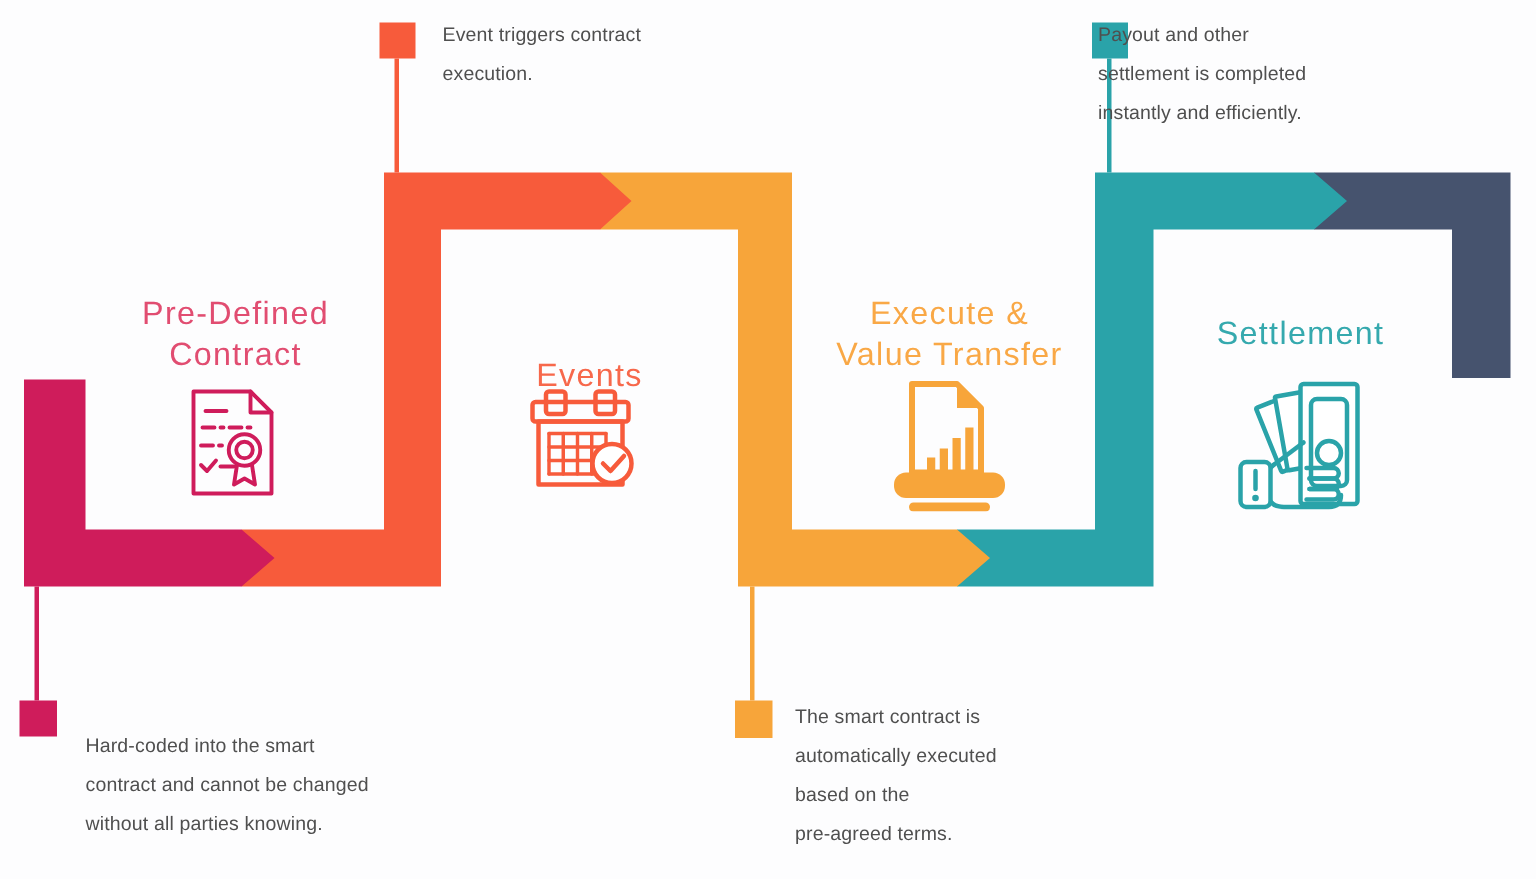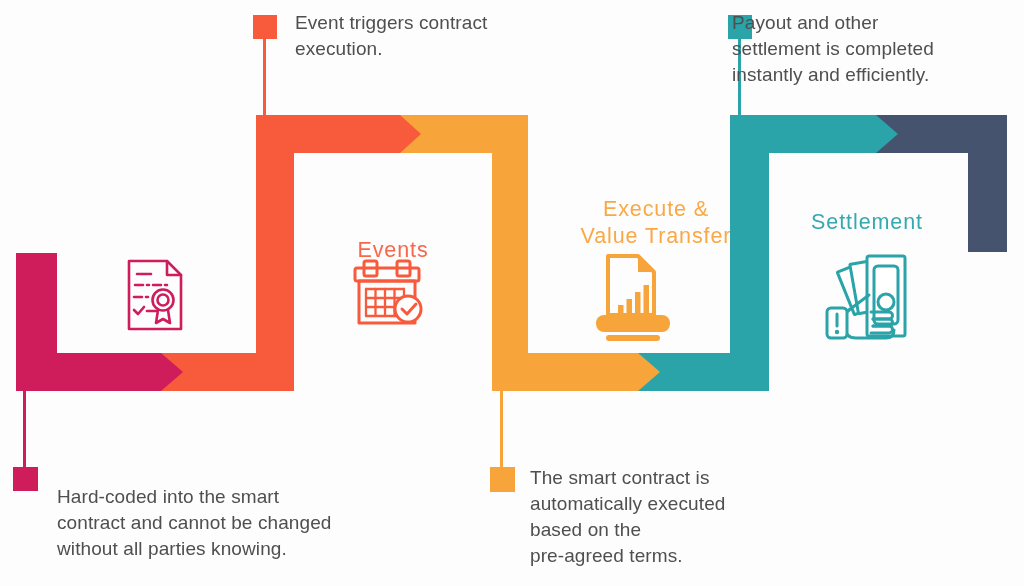--- a/index.html
+++ b/index.html
@@ -12,30 +12,30 @@
   }
   html,body{margin:0;padding:0;background:#fff;}
   .canvas{
     position:relative;width:1024px;height:586px;overflow:hidden;
     background:var(--bg);
     font-family:"Liberation Sans",sans-serif;
   }
   .abs{position:absolute;}
   .ribbon-svg{position:absolute;left:0;top:0;}
   .note{
-    font-size:19px;line-height:26px;color:var(--text_gray);
+    font-size:13px;line-height:26px;color:var(--text_gray);
     white-space:pre-line;letter-spacing:.1px;
   }
   .stage-title{
     font-size:21.5px;line-height:27px;letter-spacing:.9px;
     text-align:center;white-space:pre-line;font-weight:400;
   }
   .t-pink{color:var(--pink_label);}
   .t-tomato{color:var(--tomato_label);margin-top:28px;}
-  .t-amber{color:var(--amber_label);padding-left:23px;}
+  .t-amber{color:var(--amber_label);}
   .t-teal{color:var(--teal_label);text-align:center;}
   
   .f-crimson{fill:var(--crimson);} .f-tomato{fill:var(--tomato);}
   .f-amber{fill:var(--amber);}     .f-teal{fill:var(--teal);}
   .f-navy{fill:var(--navy);}
   
   .ic{fill:none;stroke-linecap:round;stroke-linejoin:round;}
   .s-crimson{stroke:var(--crimson);} .s-tomato{stroke:var(--tomato);}
   .s-amber{stroke:var(--amber);}     .s-teal{stroke:var(--teal);}
 </style>
@@ -75,20 +75,22 @@
 
   <div class="abs note" style="left:57px;top:484px;width:340px;">Hard-coded into the smart
 contract and cannot be changed
 without all parties knowing.</div>
 
   <div class="abs note" style="left:530px;top:465px;width:240px;">The smart contract is
 automatically executed
 based on the
 pre-agreed terms.</div>
 
+  <div class="abs stage-title t-pink" style="left:57px;top:196px;width:200px;">Pre-Defined
+Contract</div>
 
   <div class="abs stage-title t-tomato" style="left:303px;top:209px;width:180px;">Events</div>
 
   <div class="abs stage-title t-amber" style="left:528px;top:196px;width:210px;">Execute &amp;
 Value Transfer</div>
 
   <div class="abs stage-title t-teal" style="left:762px;top:209px;width:210px;">Settlement</div>
 
   <svg class="abs" style="left:127px;top:259px;" width="56" height="72" viewBox="0 0 56 72">
     <g class="ic s-crimson" stroke-width="2.6">

